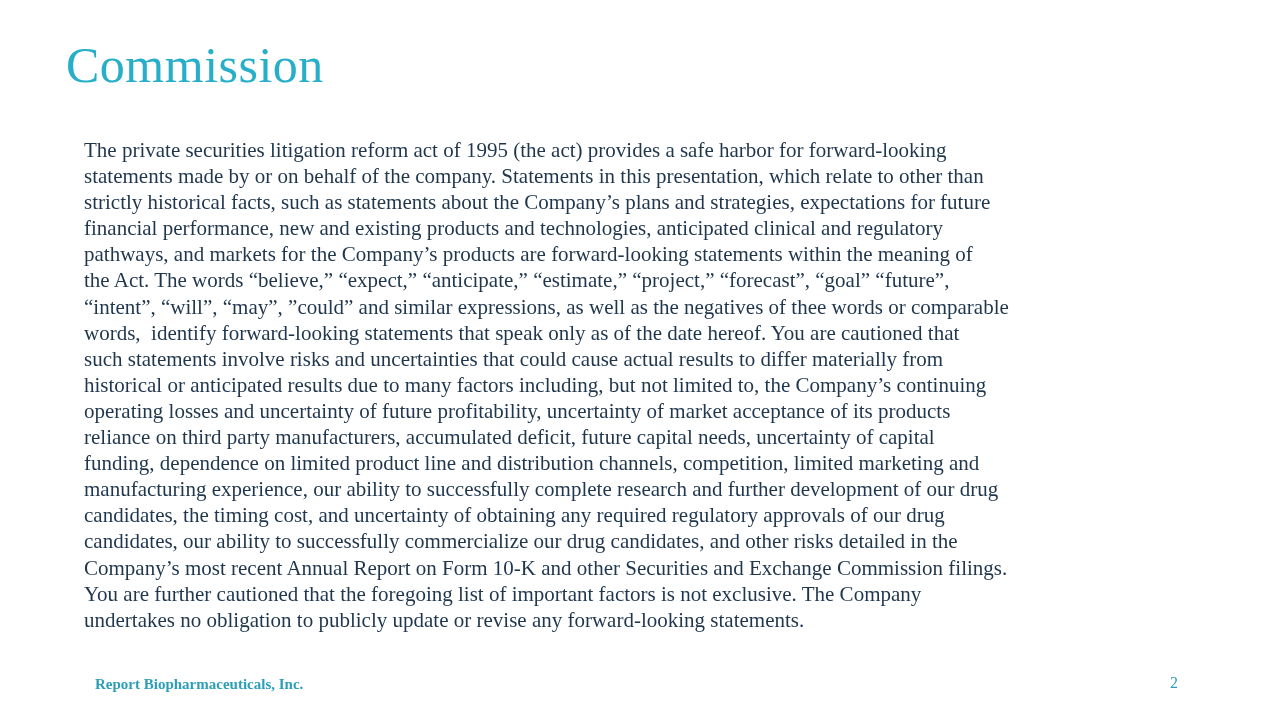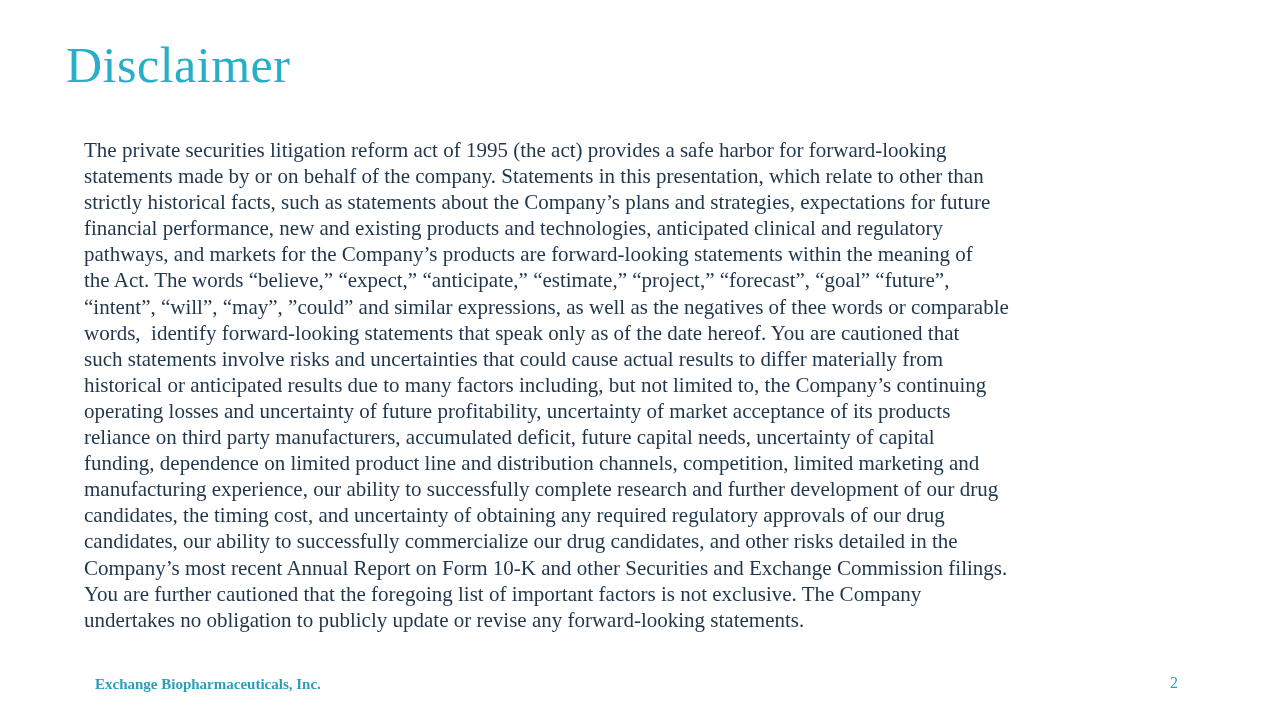--- a/index.html
+++ b/index.html
@@ -54,21 +54,21 @@
     font-size: 16px;
     font-weight: 400;
     color: #2B9FBA;
     font-family: "Liberation Serif", serif;
   }
 </style>
 </head>
 <body>
 
 <div class="slide">
-  <h1 class="slide-title">Disclaimer</h1>
+  <h1 class="slide-title">Commission</h1>
 
   <p class="body-text">The private securities litigation reform act of 1995 (the act) provides a safe harbor for forward-looking
 statements made by or on behalf of the company. Statements in this presentation, which relate to other than
 strictly historical facts, such as statements about the Company’s plans and strategies, expectations for future
 financial performance, new and existing products and technologies, anticipated clinical and regulatory
 pathways, and markets for the Company’s products are forward-looking statements within the meaning of
 the Act. The words “believe,” “expect,” “anticipate,” “estimate,” “project,” “forecast”, “goal” “future”,
 “intent”, “will”, “may”, ”could” and similar expressions, as well as the negatives of thee words or comparable
 words,  identify forward-looking statements that speak only as of the date hereof. You are cautioned that
 such statements involve risks and uncertainties that could cause actual results to differ materially from
@@ -76,16 +76,16 @@
 operating losses and uncertainty of future profitability, uncertainty of market acceptance of its products
 reliance on third party manufacturers, accumulated deficit, future capital needs, uncertainty of capital
 funding, dependence on limited product line and distribution channels, competition, limited marketing and
 manufacturing experience, our ability to successfully complete research and further development of our drug
 candidates, the timing cost, and uncertainty of obtaining any required regulatory approvals of our drug
 candidates, our ability to successfully commercialize our drug candidates, and other risks detailed in the
 Company’s most recent Annual Report on Form 10-K and other Securities and Exchange Commission filings.
 You are further cautioned that the foregoing list of important factors is not exclusive. The Company
 undertakes no obligation to publicly update or revise any forward-looking statements.</p>
 
-  <span class="footer-company">Exchange Biopharmaceuticals, Inc.</span>
+  <span class="footer-company">Report Biopharmaceuticals, Inc.</span>
 
   <span class="page-number">2</span>
 </div>
 
 </body></html>

